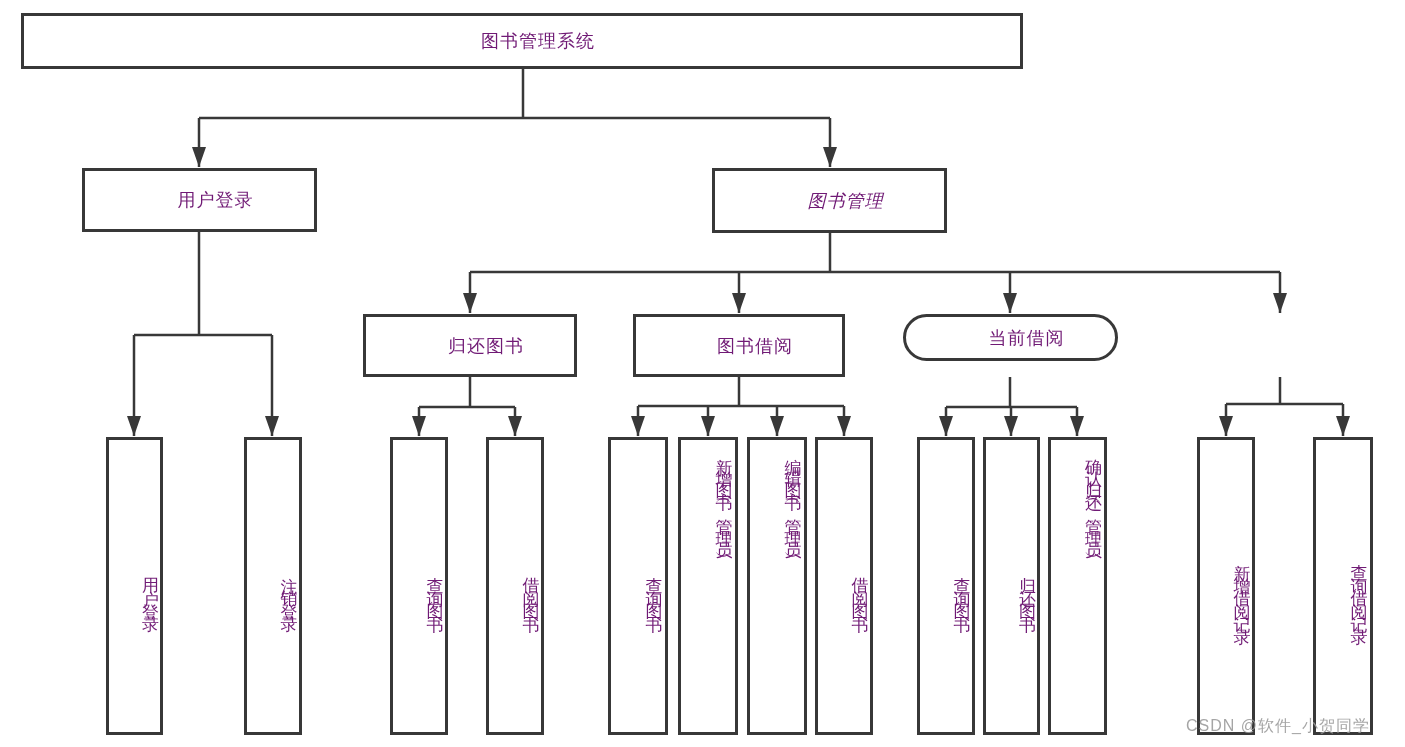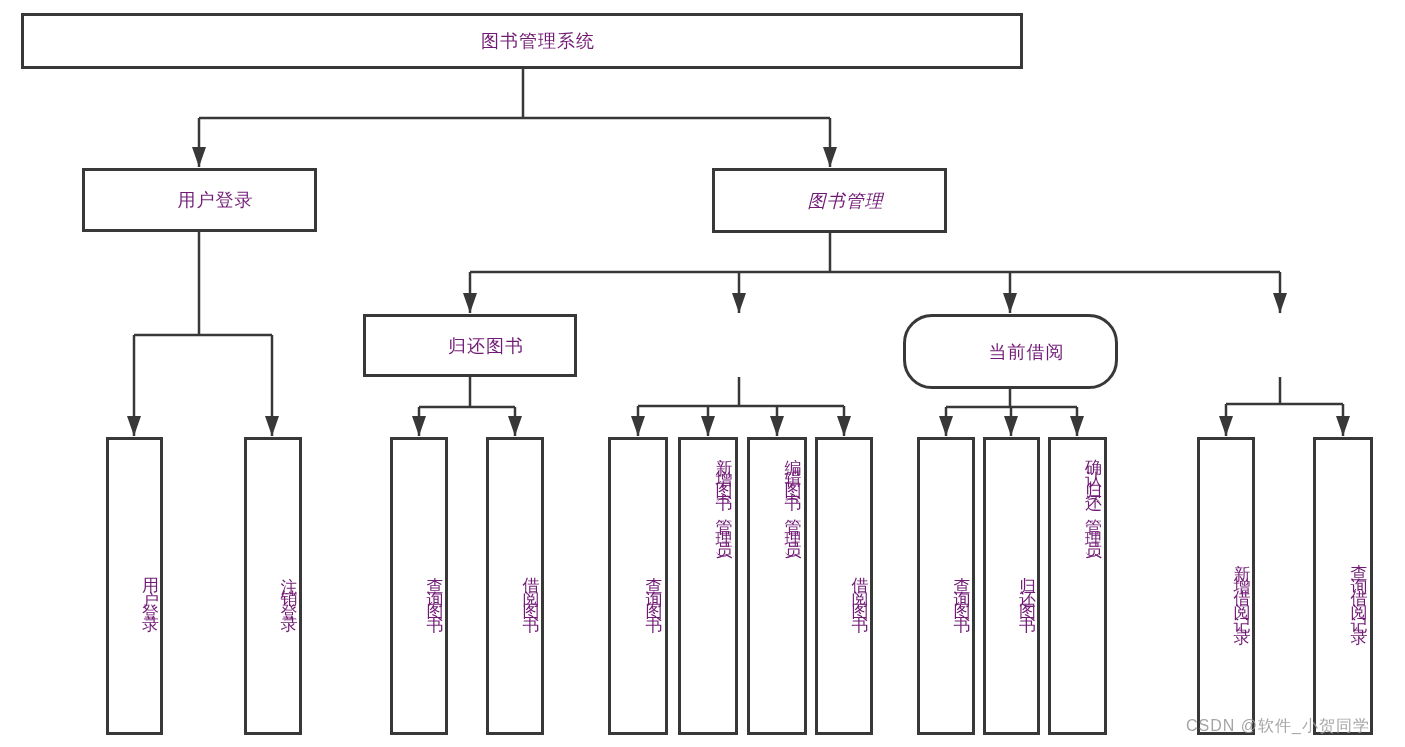--- a/index.html
+++ b/index.html
@@ -109,21 +109,24 @@
   <div class="box" style="left:82px; top:168px; width:235px; height:64px;">
     <span>用户登录</span>
   </div>
   <div class="box" style="left:712px; top:168px; width:235px; height:65px;font-style:italic;">
     <span>图书管理</span>
   </div>
 
   <div class="box" style="left:363px; top:314px; width:214px; height:63px;">
     <span>归还图书</span>
   </div>
-  <div class="box" style="left:903px; top:314px; width:215px; height:75px;border-radius:29px;">
+  <div class="box" style="left:633px; top:314px; width:212px; height:63px;">
+    <span>图书借阅</span>
+  </div>
+  <div class="box" style="left:903px; top:314px; width:215px; height:47px;border-radius:29px;">
     <span>当前借阅</span>
   </div>
 
   <div class="box leaf" style="left:106px; top:437px; width:57px; height:298px;">
     <span>用户登录</span>
   </div>
   <div class="box leaf" style="left:244px; top:437px; width:58px; height:298px;">
     <span>注销登录</span>
   </div>
 

